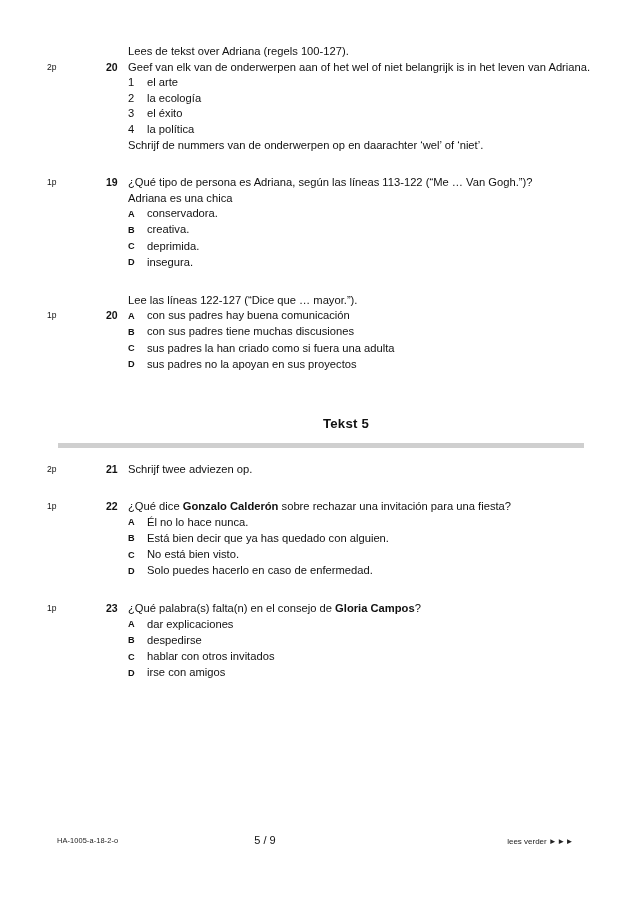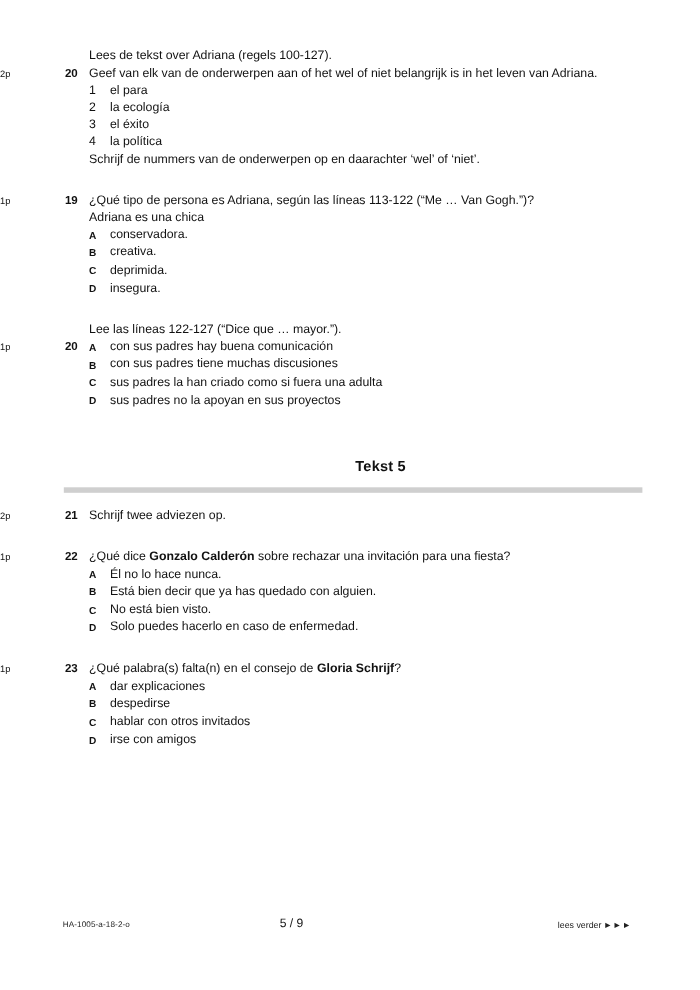--- a/index.html
+++ b/index.html
@@ -22,20 +22,21 @@
     width: 636px;
     height: 900px;
   }
 
   
   .row {
     display: grid;
     grid-template-columns: 58px 22px 1fr;   
     column-gap: 0;
     align-items: start;
+    padding-left: 47px;
   }
   .pts {
     grid-column: 1;
     font-size: 8.5px;
     text-align: left;
     padding-right: 9px;
     line-height: 15.6px;
     color: #111;
     white-space: nowrap;
   }
@@ -165,21 +166,21 @@
   </div>
 
   <div class="row">
     <div class="pts">2p</div>
     <div class="qnum">20</div>
     <div class="body">
       <p>Geef van elk van de onderwerpen aan of het wel of niet belangrijk is in het leven van Adriana.</p>
       <ol class="nums">
         <li>
           <span class="key">1</span>
-          <span class="num-text">el para</span>
+          <span class="num-text">el arte</span>
         </li>
         <li>
           <span class="key">2</span>
           <span class="num-text">la ecología</span>
         </li>
         <li>
           <span class="key">3</span>
           <span class="num-text">el éxito</span>
         </li>
         <li>
@@ -299,21 +300,21 @@
       </ul>
     </div>
   </div>
 
   <div class="gap-lg"></div>
 
   <div class="row">
     <div class="pts">1p</div>
     <div class="qnum">23</div>
     <div class="body">
-      <p><span>¿Qué palabra(s) falta(n) en el consejo de </span><b>Gloria Schrijf</b><span>?</span></p>
+      <p><span>¿Qué palabra(s) falta(n) en el consejo de </span><b>Gloria Campos</b><span>?</span></p>
       <ul class="opts">
         <li>
           <span class="key">A</span>
           <span class="opt-text">dar explicaciones</span>
         </li>
         <li>
           <span class="key">B</span>
           <span class="opt-text">despedirse</span>
         </li>
         <li>

